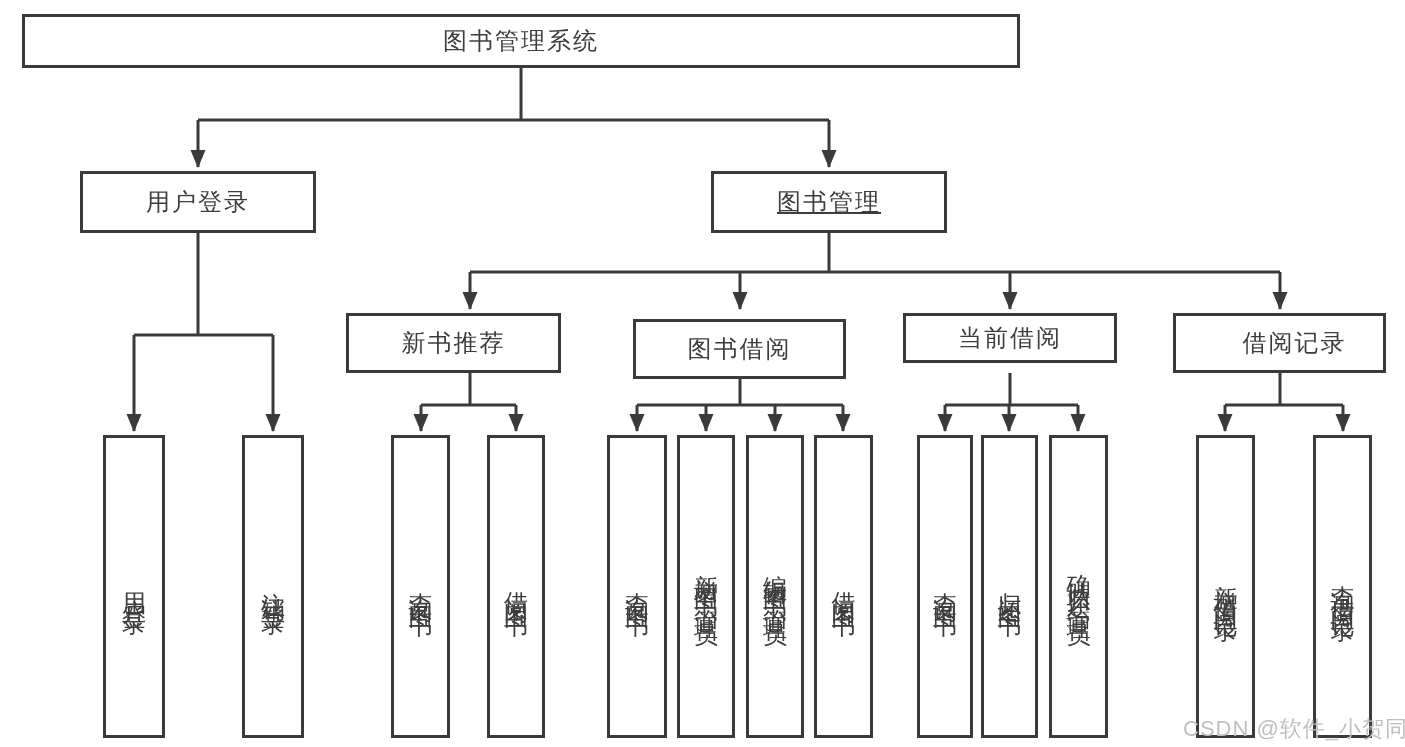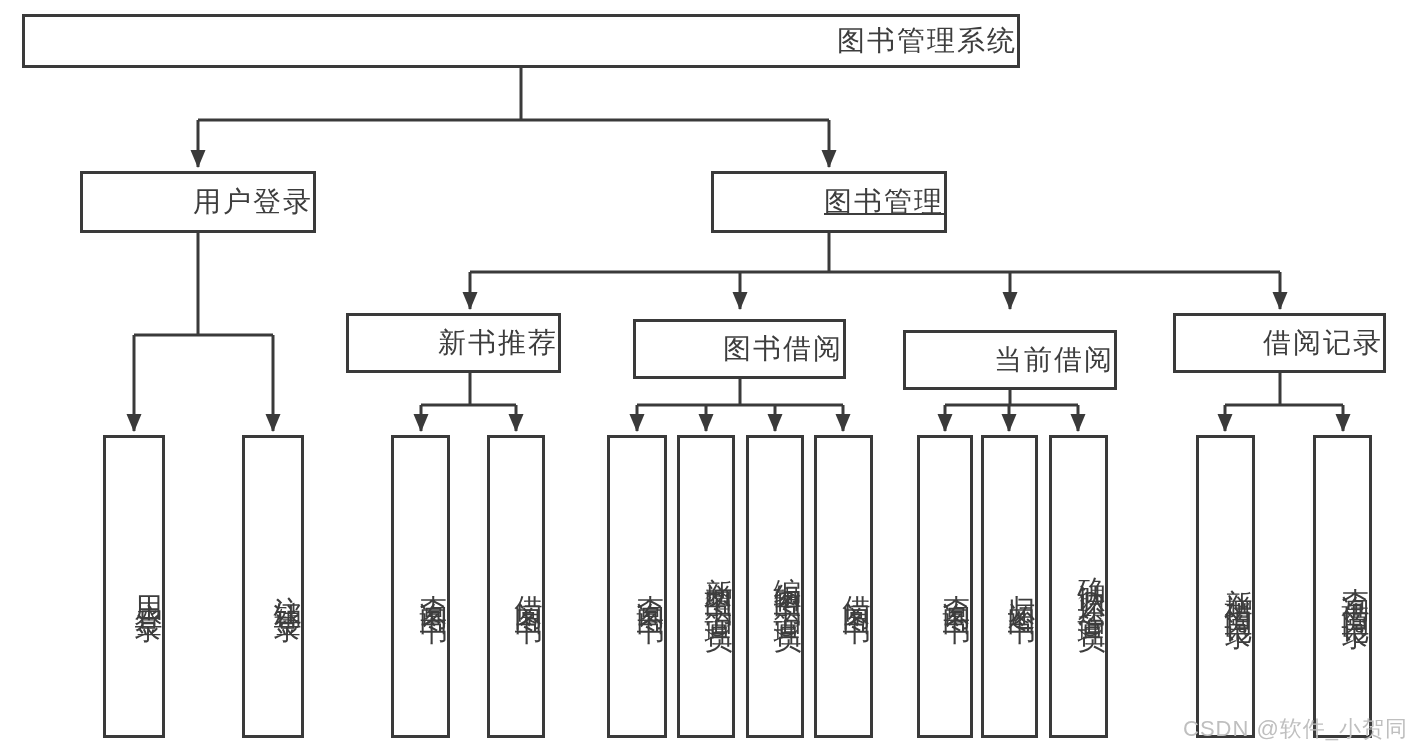--- a/index.html
+++ b/index.html
@@ -19,42 +19,42 @@
   svg.connectors{
     position:absolute;left:0;top:0;z-index:1;
   }
   .box{
     position:absolute;
     border:3px solid var(--line);
     background:#fff;
     color:var(--text);
     display:flex;
     align-items:center;
-    justify-content:flex-end;
-    font-size:28px;
+    justify-content:center;
+    font-size:24px;
     letter-spacing:2px;
     z-index:2;
   }
   .leaf{
     top:435px;height:303px;
   }
   .leaf .vlabel{
     writing-mode:vertical-rl;
     text-orientation:mixed;
     letter-spacing:7px;
     line-height:1;
     white-space:nowrap;
   }
   
   .p-root{left:22px;top:14px;width:998px;height:54px;}
   .p-l2a{left:80px;top:171px;width:236px;height:62px;}
   .p-l2b{left:711px;top:171px;width:236px;height:62px;text-decoration:underline;}
   .p-l3a{left:346px;top:313px;width:215px;height:60px;}
   .p-l3b{left:633px;top:319px;width:213px;height:60px;}
-  .p-l3c{left:903px;top:330px;width:214px;height:60px;}
+  .p-l3c{left:903px;top:313px;width:214px;height:50px;}
   .p-l3d{left:1173px;top:313px;width:213px;height:60px;padding-left:30px;}
   .p-a1{left:103px;width:62px;}
   .p-a2{left:242px;width:62px;}
   .p-b1{left:391px;width:59px;}
   .p-b2{left:487px;width:58px;}
   .p-c1{left:607px;width:60px;}
   .p-c2{left:677px;width:58px;}
   .p-c3{left:746px;width:58px;}
   .p-c4{left:814px;width:59px;}
   .p-d1{left:917px;width:56px;}

